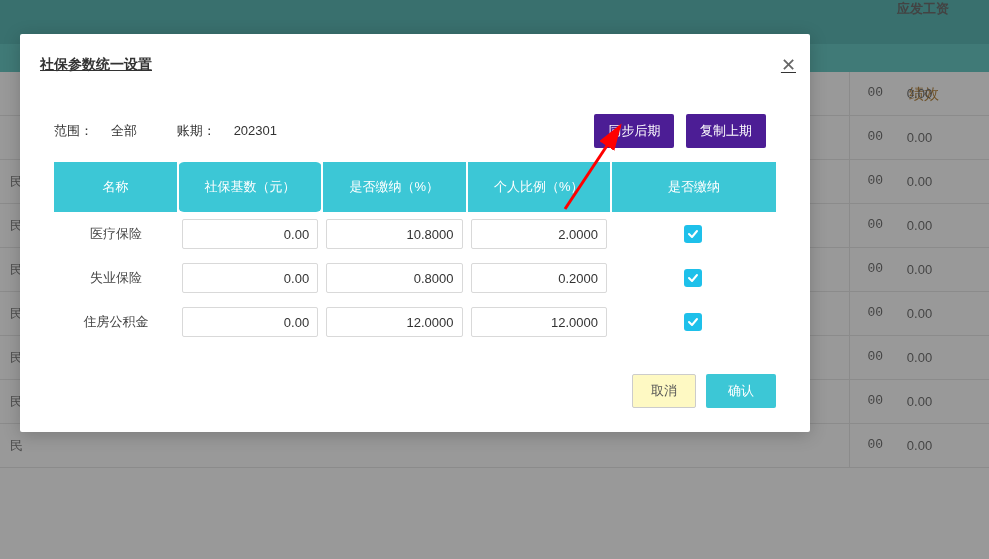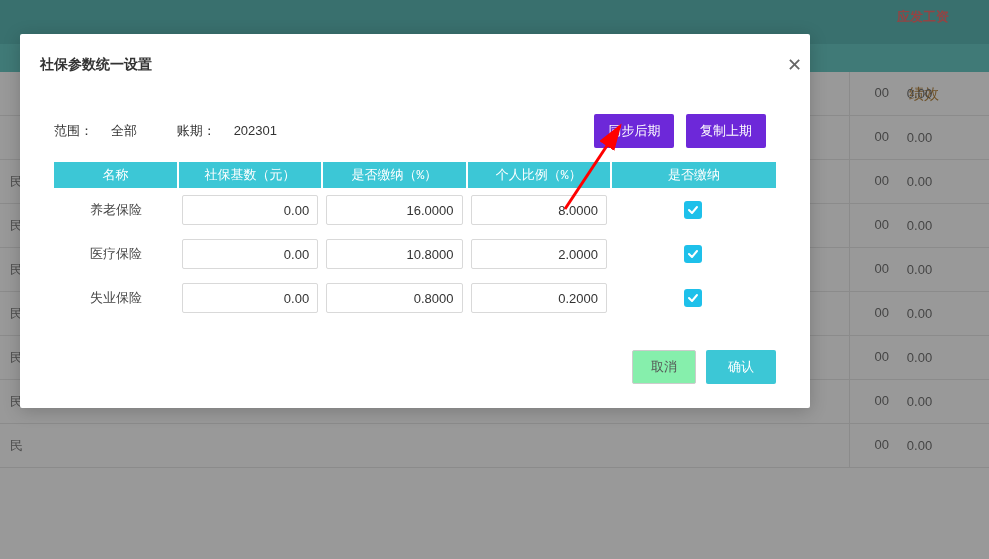--- a/index.html
+++ b/index.html
@@ -1,50 +1,50 @@
 <!DOCTYPE html>
 <html><head>
   <meta charset="utf-8">
   <style>
     * { box-sizing: border-box; margin: 0; padding: 0; }
     body { font-family: "Microsoft YaHei", Arial, sans-serif; font-size: 13px; color: #333; background: #fff; width: 989px; height: 559px; overflow: hidden; position: relative; }
     .bg-overlay { position: absolute; inset: 0; background: rgba(70,70,70,0.55); }
     .bg-header { position: absolute; top: 0; left: 0; right: 0; height: 44px; background: #2aa5a0; }
     .bg-header2 { position: absolute; top: 44px; left: 0; right: 0; height: 28px; background: #3bbab4; }
-    .bg-salary-label { position: absolute; right: 40px; top: 8px; color: #ef4444; font-size: 13px; font-weight: 600; }
+    .bg-salary-label { position: absolute; right: 40px; top: 0; color: #404040; font-size: 13px; font-weight: 600; }
     .bg-jx-label { position: absolute; right: 50px; top: 49px; color: #a16207; font-size: 15px; margin-top: 36px; }
     .bg-row { position: absolute; left: 0; right: 0; height: 44px; border-bottom: 1px solid #e0e0e0; }
-    .bg-row .c1 { position: absolute; right: 100px; top: 13px; color: #444; font-size: 13px; }
+    .bg-row .c1 { position: absolute; right: 106px; top: 13px; color: #444; font-size: 13px; font-family: Liberation Mono, monospace; }
     .bg-row .c0 { position: absolute; left: 10px; top: 13px; color: #555; }
     .bg-row .c2 { position: absolute; right: 0; top: 0; bottom: 0; width: 140px; border-left: 1px solid #e0e0e0; text-align: center; line-height: 44px; color: #444; }
     .modal { position: absolute; top: 34px; left: 20px; width: 790px; background: #fff; border-radius: 2px; box-shadow: 0 3px 18px rgba(0,0,0,0.2); padding: 0 0 24px 0; }
-    .modal-header { padding: 18px 4px 14px 20px; display: flex; justify-content: space-between; align-items: center; }
+    .modal-header { padding: 18px 10px 14px 20px; display: flex; justify-content: space-between; align-items: center; text-decoration: underline; }
     .modal-title { font-size: 14px; font-weight: 600; color: #333; }
     .close-btn { font-size: 18px; color: #666; cursor: pointer; background: none; border: none; line-height: 1; padding: 4px; }
     .modal-body { padding: 0 34px; }
     .top-row { display: flex; justify-content: space-between; align-items: center; margin: 22px 10px 14px 0; }
     .info-text { font-size: 13px; color: #333; }
     .info-text span { margin-right: 18px; }
     .btn { display: inline-block; padding: 8px 14px; font-size: 13px; border-radius: 2px; cursor: pointer; border: none; }
-    .btn-green { background: #6d28d9; color: #fff; margin-left: 8px; }
-    .btn-outline { background: #86efac; border: 1px solid #ccc; color: #555; padding: 5px 18px; margin-right: 10px; }
+    .btn-green { background: #4c1d95; color: #fff; margin-left: 8px; }
+    .btn-outline { background: #fef9c3; border: 1px solid #ccc; color: #555; padding: 5px 18px; margin-right: 10px; }
     .btn-cyan { background: #3cc7d6; color: #fff; padding: 8px 22px; }
     table { width: 100%; border-collapse: collapse; }
-    th { background: #3cc7d6; color: #fff; font-weight: 500; font-size: 13px; padding: 4px 4px; text-align: center; font-family: Liberation Mono, monospace; }
+    th { background: #3cc7d6; color: #fff; font-weight: 500; font-size: 13px; padding: 16px 4px; text-align: center; }
     th + th { border-left: 2px solid #fff; }
     td { padding: 7px 4px; text-align: center; vertical-align: middle; }
     td.name-cell { color: #444; font-size: 13px; }
     .num-input { width: 100%; height: 30px; border: 1px solid #d9d9d9; border-radius: 2px; text-align: right; padding: 0 8px; font-size: 13px; color: #333; font-family: inherit; }
     .num-input::placeholder { color: #999; }
     .chk { display: inline-flex; width: 18px; height: 18px; background: #1ec0ea; border-radius: 3px; align-items: center; justify-content: center; cursor: pointer; }
     .chk svg { width: 12px; height: 12px; display: block; }
     .footer-row { display: flex; justify-content: flex-end; margin-top: 30px; }
     .arrow { position: absolute; pointer-events: none; }
     .col-name { width: 120px; }
-    .col-base { width: 140px; }
+    .col-base { width: 140px; border-radius: 6px; }
     .col-comp { width: 140px; }
     .col-pers { width: 140px; margin-top: 42px; }
     .col-pay { width: 160px; }
   </style>
 </head>
 <body>
 
 <div class="bg-header"></div>
 <div class="bg-header2"></div>
 <div class="bg-salary-label">应发工资</div>
@@ -124,46 +124,46 @@
         <tr>
           <th class="col-name">名称</th>
           <th class="col-base">社保基数（元）</th>
           <th class="col-comp">是否缴纳（%）</th>
           <th class="col-pers">个人比例（%）</th>
           <th class="col-pay">是否缴纳</th>
         </tr>
       </thead>
       <tbody id="tbody">
           <tr>
-            <td class="name-cell">养老保险</td>
-            <td><input class="num-input" value="0.00" style=""></td>
-            <td><input class="num-input" value="16.0000" style=""></td>
-            <td><input class="num-input" value="8.0000" style=""></td>
-            <td><span class="chk">
-                <svg viewBox="0 0 12 12">
-                  <path d="M2 6 L5 9 L10 3" stroke="#fff" stroke-width="2" fill="none" stroke-linecap="round" stroke-linejoin="round"></path>
-                </svg>
-              </span></td>
-          </tr>
-          <tr>
             <td class="name-cell">医疗保险</td>
             <td><input class="num-input" value="0.00" style=""></td>
             <td><input class="num-input" value="10.8000" style=""></td>
             <td><input class="num-input" value="2.0000" style=""></td>
             <td><span class="chk">
                 <svg viewBox="0 0 12 12">
                   <path d="M2 6 L5 9 L10 3" stroke="#fff" stroke-width="2" fill="none" stroke-linecap="round" stroke-linejoin="round"></path>
                 </svg>
               </span></td>
           </tr>
           <tr>
             <td class="name-cell">失业保险</td>
             <td><input class="num-input" value="0.00" style=""></td>
             <td><input class="num-input" value="0.8000" style=""></td>
             <td><input class="num-input" value="0.2000" style=""></td>
+            <td><span class="chk">
+                <svg viewBox="0 0 12 12">
+                  <path d="M2 6 L5 9 L10 3" stroke="#fff" stroke-width="2" fill="none" stroke-linecap="round" stroke-linejoin="round"></path>
+                </svg>
+              </span></td>
+          </tr>
+          <tr>
+            <td class="name-cell">住房公积金</td>
+            <td><input class="num-input" value="0.00" style=""></td>
+            <td><input class="num-input" value="12.0000" style=""></td>
+            <td><input class="num-input" value="12.0000" style=""></td>
             <td><span class="chk">
                 <svg viewBox="0 0 12 12">
                   <path d="M2 6 L5 9 L10 3" stroke="#fff" stroke-width="2" fill="none" stroke-linecap="round" stroke-linejoin="round"></path>
                 </svg>
               </span></td>
           </tr>
         </tbody>
     </table>
 
     <div class="footer-row">

